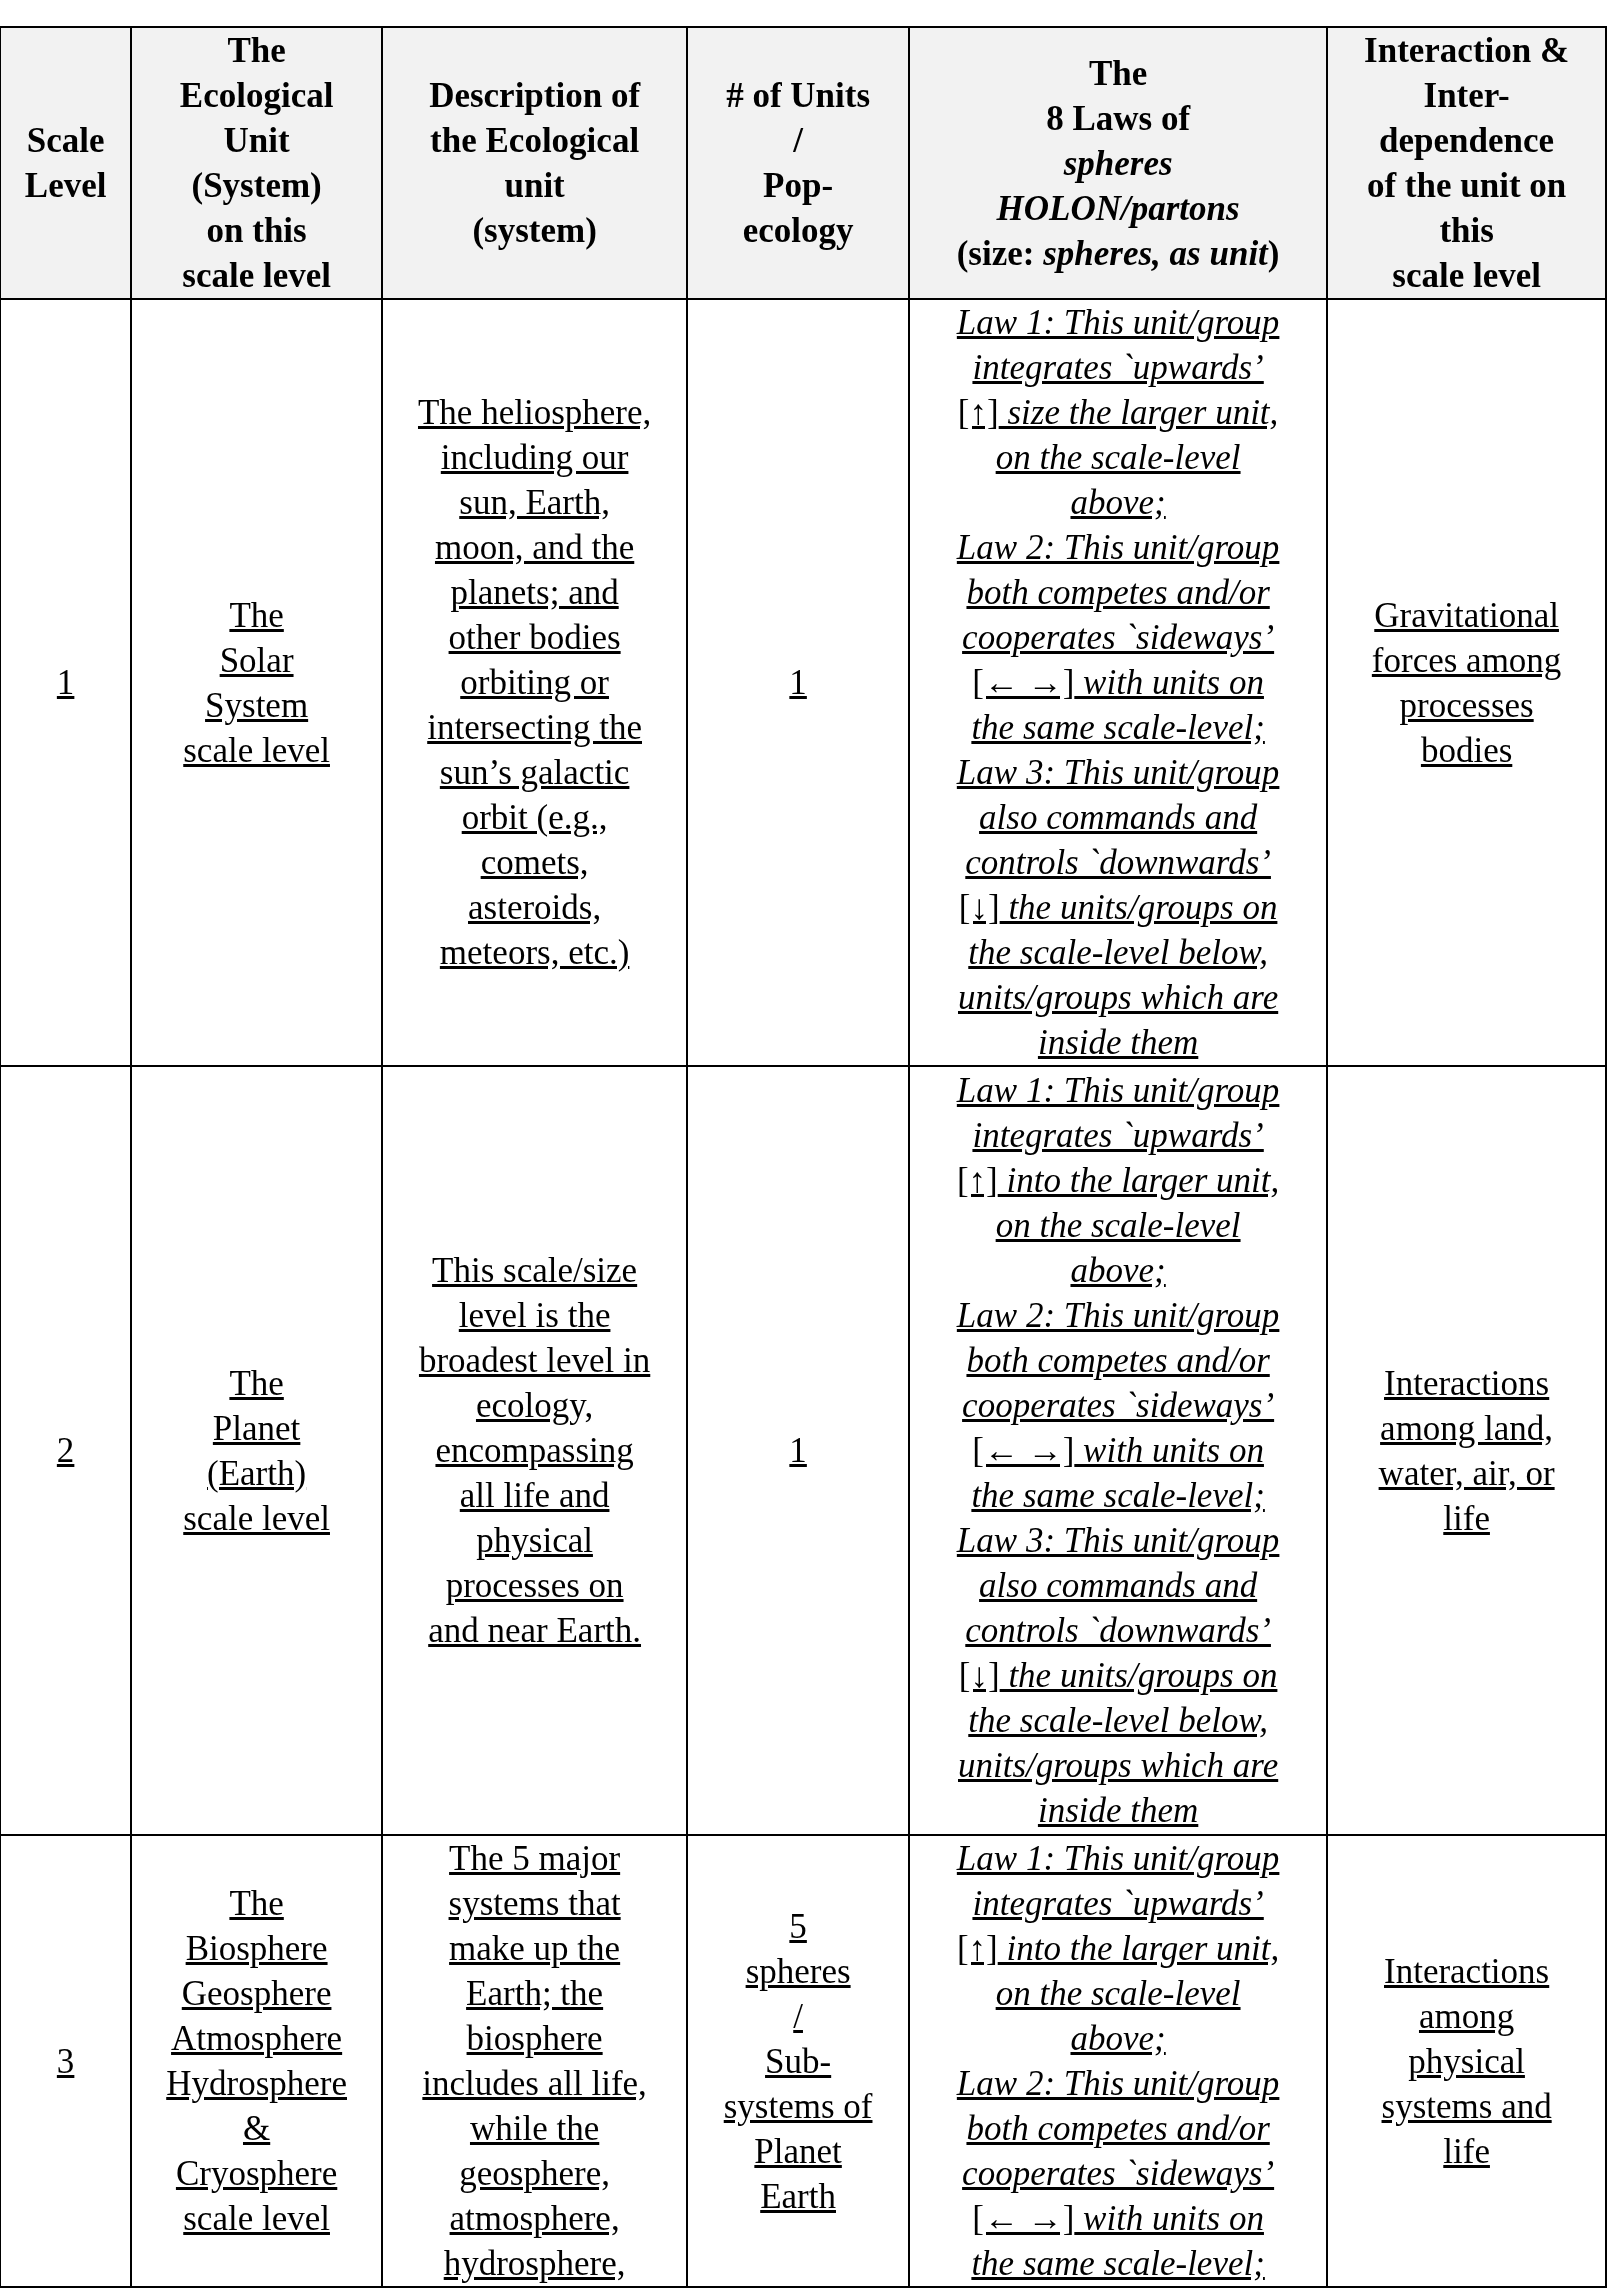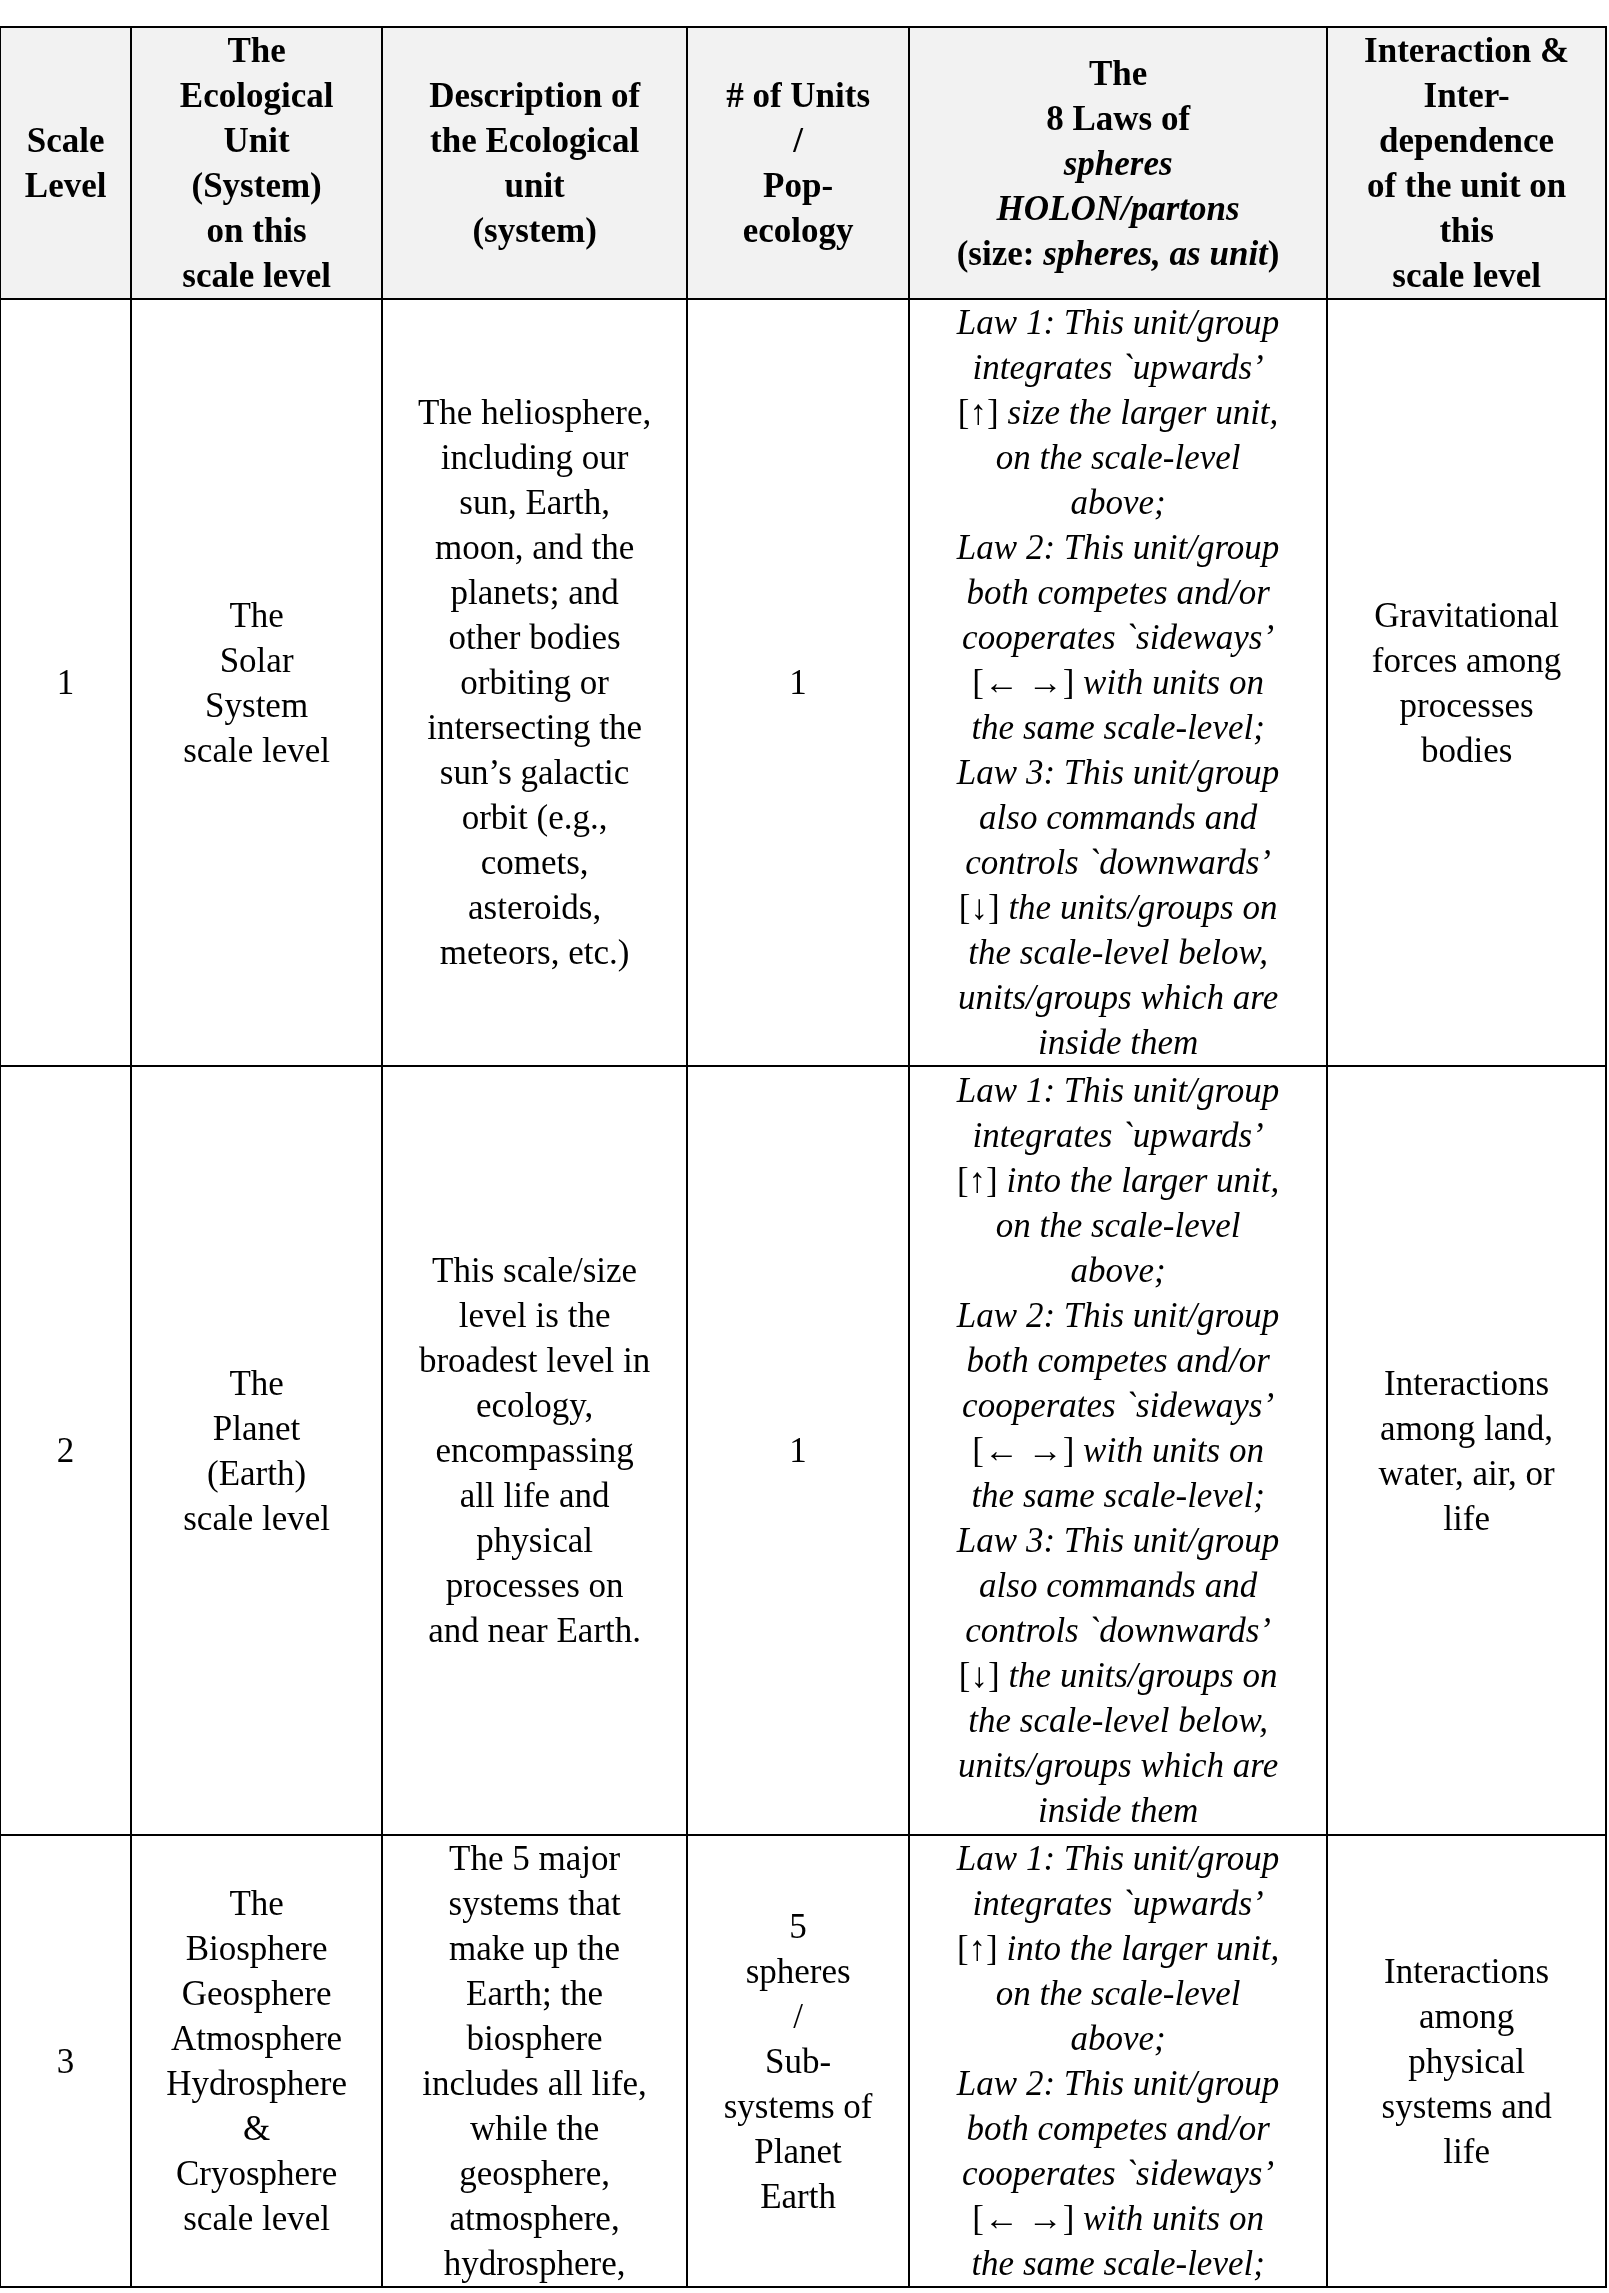--- a/index.html
+++ b/index.html
@@ -4,21 +4,21 @@
 <style>
   html, body { margin: 0; padding: 0; background: #ffffff; }
   body { width: 1609px; height: 2294px; position: relative; overflow: hidden;
          font-family: "Liberation Serif", "DejaVu Serif", serif; color: #000; }
   .page { position: absolute; left: 0; top: 0; width: 1609px; height: 2294px; }
   table.eco { position: absolute; left: -0.9px; top: 26px; border-collapse: collapse;
               table-layout: fixed; width: 1606px; }
   table.eco th, table.eco td { border: 2.4px solid #000; text-align: center; vertical-align: middle;
               padding: 0 5.6px; font-size: 35px; line-height: 45px; overflow: hidden; }
   table.eco th { background: #f2f2f2; font-weight: bold; height: 270px; }
-  table.eco td { background: #ffffff; font-weight: normal; }
+  table.eco td { background: #ffffff; font-weight: normal; text-decoration: underline; }
   .multiline { white-space: pre-line; }
   .laws { font-style: italic; }
   .laws .arrow { font-style: normal; }
   tr.row-1 td { height: 764px; }
   tr.row-2 td { height: 767px; }
   tr.row-3 td { height: 450px; }
   .clip { position: absolute; left: 0; top: 2292px; width: 1609px; height: 1.9px; background: #fff; }
   .cellwrap { max-height: 450px; overflow: hidden; }
 </style>
 </head>

